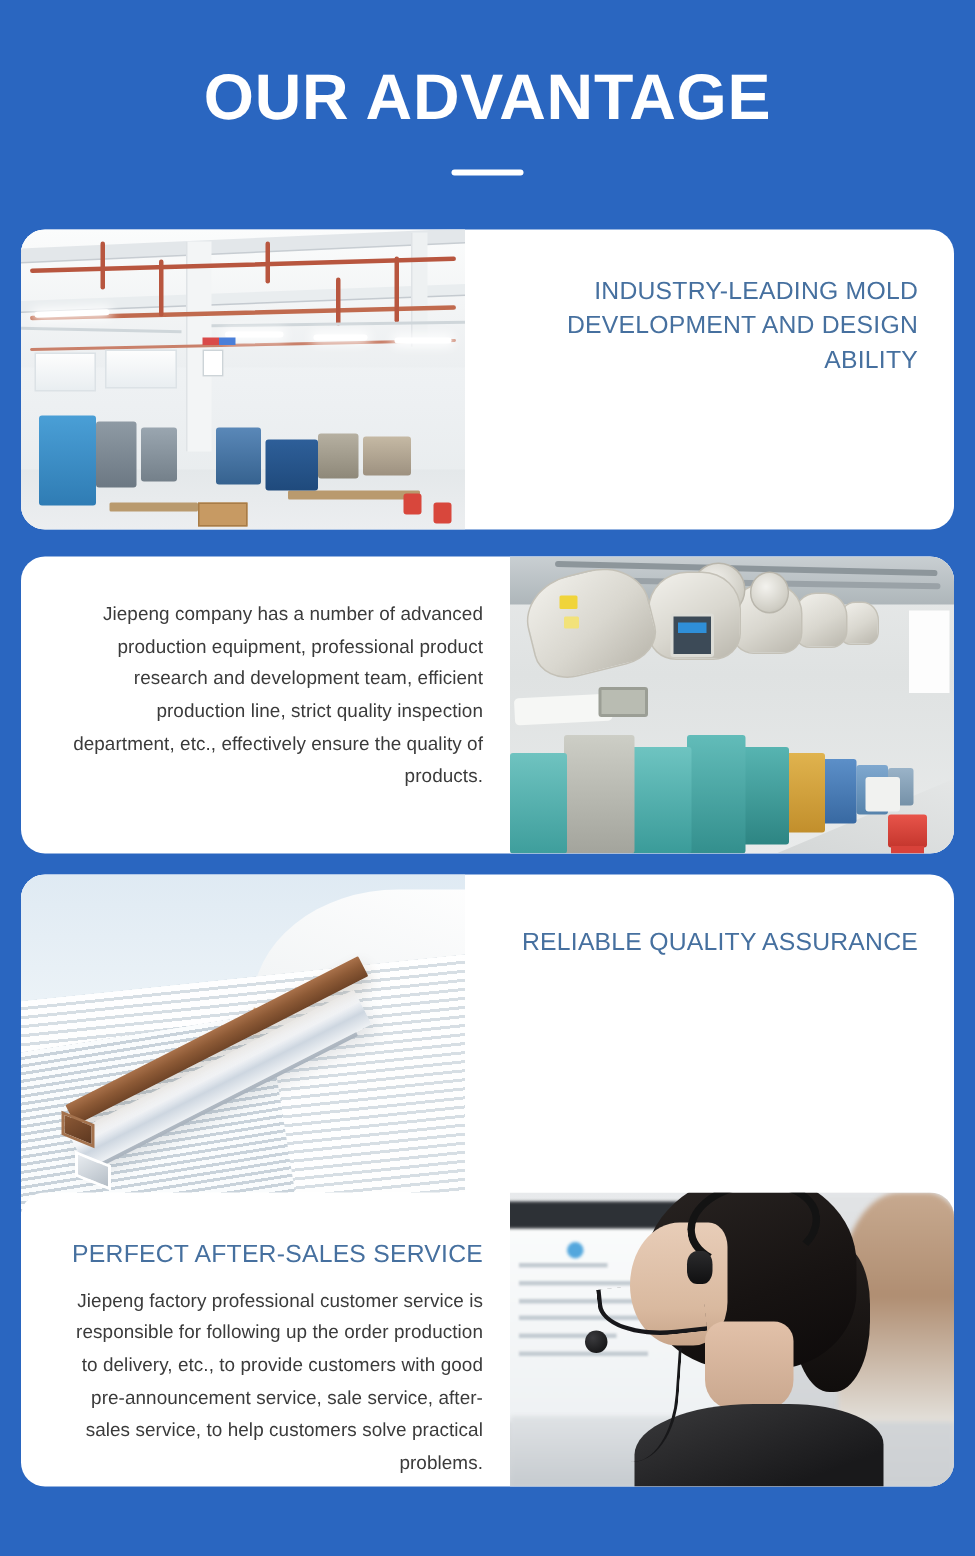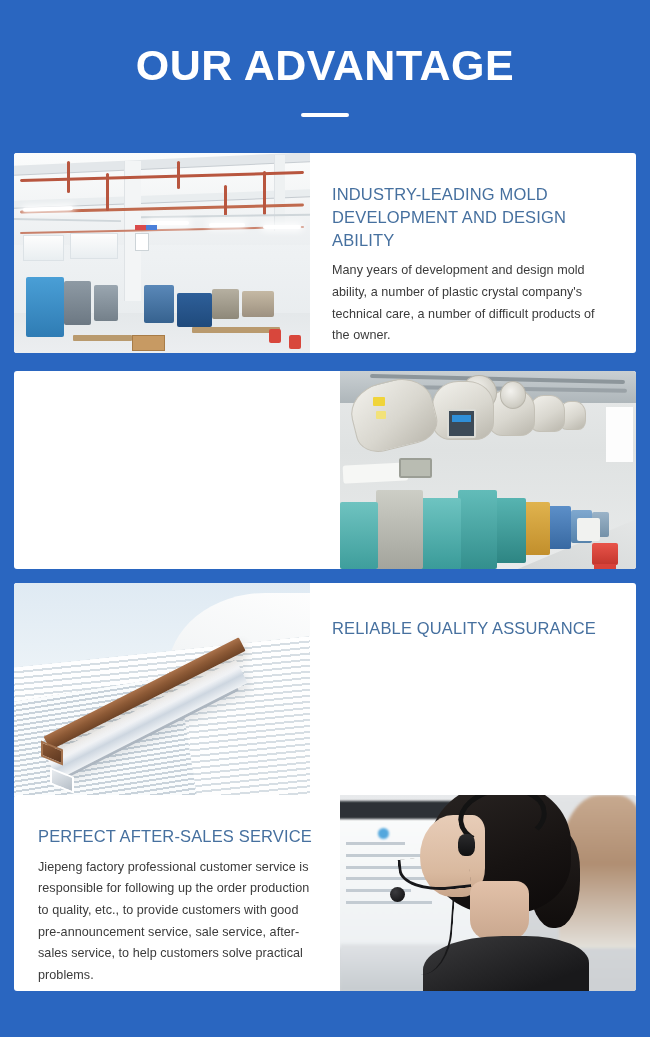--- a/index.html
+++ b/index.html
@@ -50,23 +50,24 @@
     background: #ffffff;
     border-radius: 2px;
   }
 
   
   .card {
     position: absolute;
     left: 14px;
     width: 622px;
     background: #ffffff;
-    border-radius: 3px;
+    border-radius: 16px;
     overflow: hidden;
     display: flex;
+    text-align: right;
   }
   .card.c1 { top: 153px;  height: 200px; }
   .card.c2 { top: 371px;  height: 198px; }
   .card.c3 { top: 583px;  height: 246px; }
   .card.c4 { top: 795px;  height: 196px; }
 
   .card.img-right { flex-direction: row-reverse; }
 
   .card-photo {
     position: relative;
@@ -495,21 +496,20 @@
       <div class="pf-mach m2"></div>
       <div class="pf-mach m3"></div>
       <div class="pf-mach m1"></div>
       <div class="pf-bench t1"></div>
       <div class="pf-box x1"></div>
       <div class="pf-stool s1"></div>
       <div class="pf-stool s2"></div>
     </div>
     <div class="card-body">
       <div class="card-title">INDUSTRY-LEADING MOLD DEVELOPMENT AND DESIGN ABILITY</div>
-      <div class="card-text">Many years of development and design mold ability, a number of plastic crystal company's technical care, a number of difficult products of the owner.</div>
     </div>
   </div>
 
   <div class="card c2 img-right">
     <div class="card-photo photo-molding">
       <div class="pm-ceil"></div>
       <div class="pm-duct d1"></div>
       <div class="pm-duct d2"></div>
       <div class="pm-aisle"></div>
       <div class="pm-white"></div>
@@ -531,20 +531,21 @@
       <div class="pm-body g6"></div>
       <div class="pm-body g5"></div>
       <div class="pm-body g4"></div>
       <div class="pm-body g3"></div>
       <div class="pm-body g2"></div>
       <div class="pm-body g1"></div>
       <div class="pm-sack"></div>
       <div class="pm-stool2"></div>
     </div>
     <div class="card-body">
+      <div class="card-text">Jiepeng company has a number of advanced production equipment, professional product research and development team, efficient production line, strict quality inspection department, etc., effectively ensure the quality of products.</div>
     </div>
   </div>
 
   <div class="card c3">
     <div class="card-photo photo-profile">
       <div class="pp-sky"></div>
       <div class="pp-curve"></div>
       <div class="pp-louver"></div>
       <div class="pp-louver2"></div>
       <div class="pp-glow"></div>
@@ -579,17 +580,17 @@
       <div class="ps-neck"></div>
       <div class="ps-shoulder"></div>
       <div class="ps-band"></div>
       <div class="ps-earcup"></div>
       <div class="ps-boom"></div>
       <div class="ps-mic"></div>
       <div class="ps-cable"></div>
     </div>
     <div class="card-body">
       <div class="card-title">PERFECT AFTER-SALES SERVICE</div>
-      <div class="card-text">Jiepeng factory professional customer service is responsible for following up the order production to quality, etc., to provide customers with good pre-announcement service, sale service, after-sales service, to help customers solve practical problems.</div>
+      <div class="card-text">Jiepeng factory professional customer service is responsible for following up the order production to delivery, etc., to provide customers with good pre-announcement service, sale service, after-sales service, to help customers solve practical problems.</div>
     </div>
   </div>
 
 </div>
 
 </body></html>

